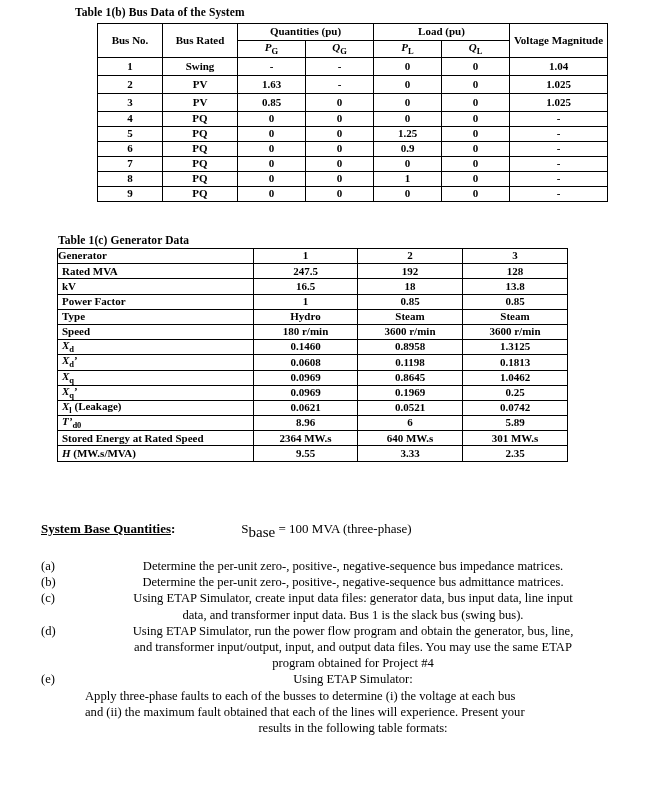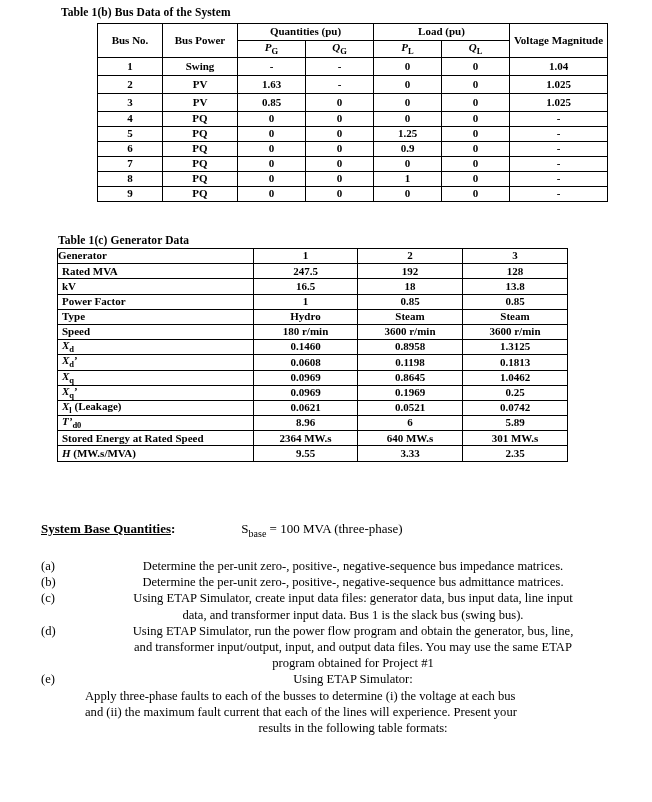--- a/index.html
+++ b/index.html
@@ -23,21 +23,21 @@
   }
 
   
   .caption {
     position: absolute;
     font-size: 11.5px;
     font-weight: bold;
     letter-spacing: 0.1px;
     white-space: nowrap;
   }
-  #caption-b { left: 61px; top: 6px; }
+  #caption-b { left: 75px; top: 6px; }
   #caption-c { left: 58px; top: 234px; }
 
   
   table.doc-table {
     position: absolute;
     border-collapse: collapse;
     font-size: 11px;
     font-weight: bold;
     table-layout: fixed;
   }
@@ -119,21 +119,21 @@
   }
   #base-colon {
     font-weight: bold;
   }
   #base-value {
     display: inline-block;
     margin-left: 66px;
     font-weight: normal;
   }
   #base-value .sub-n {
-    font-size: 10px;
+    font-size: 15px;
     vertical-align: sub;
   }
 
   
   #qlist {
     position: absolute;
     left: 41px;
     top: 558px;
     width: 580px;
     font-size: 12.6px;
@@ -173,21 +173,21 @@
       <col style="width:75px">
       <col style="width:68px">
       <col style="width:68px">
       <col style="width:68px">
       <col style="width:68px">
       <col style="width:98px">
     </colgroup>
     <thead>
       <tr>
         <th rowspan="2" class="hdr-tall">Bus No.</th>
-        <th rowspan="2" class="hdr-tall">Bus Power</th>
+        <th rowspan="2" class="hdr-tall">Bus Rated</th>
         <th colspan="2">Quantities (pu)</th>
         <th colspan="2">Load (pu)</th>
         <th rowspan="2" class="hdr-tall">Voltage Magnitude</th>
       </tr>
       <tr>
         <th><span class="sym">P</span><span class="sub">G</span></th>
         <th><span class="sym">Q</span><span class="sub">G</span></th>
         <th><span class="sym">P</span><span class="sub">L</span></th>
         <th><span class="sym">Q</span><span class="sub">L</span></th>
       </tr>
@@ -398,27 +398,27 @@
         <div class="qbody">
           <p>Using ETAP Simulator, create input data files: generator data, bus input data, line input</p>
           <p>data, and transformer input data. Bus 1 is the slack bus (swing bus).</p>
         </div>
       </div>
       <div class="qrow">
         <div class="qlabel">(d)</div>
         <div class="qbody">
           <p>Using ETAP Simulator, run the power flow program and obtain the generator, bus, line,</p>
           <p>and transformer input/output, input, and output data files. You may use the same ETAP</p>
-          <p>program obtained for Project #1</p>
+          <p>program obtained for Project #4</p>
         </div>
       </div>
       <div class="qrow">
         <div class="qlabel">(e)</div>
         <div class="qbody">
           <p>Using ETAP Simulator:</p>
           <p class="just">Apply three-phase faults to each of the busses to determine (i) the voltage at each bus</p>
-          <p class="just">and (ii) the maximum fault current that each of the lines will experience. Present your</p>
+          <p class="just">and (ii) the maximum fault obtained that each of the lines will experience. Present your</p>
           <p>results in the following table formats:</p>
         </div>
       </div>
     </div>
 
 </div>
 
 </body></html>

